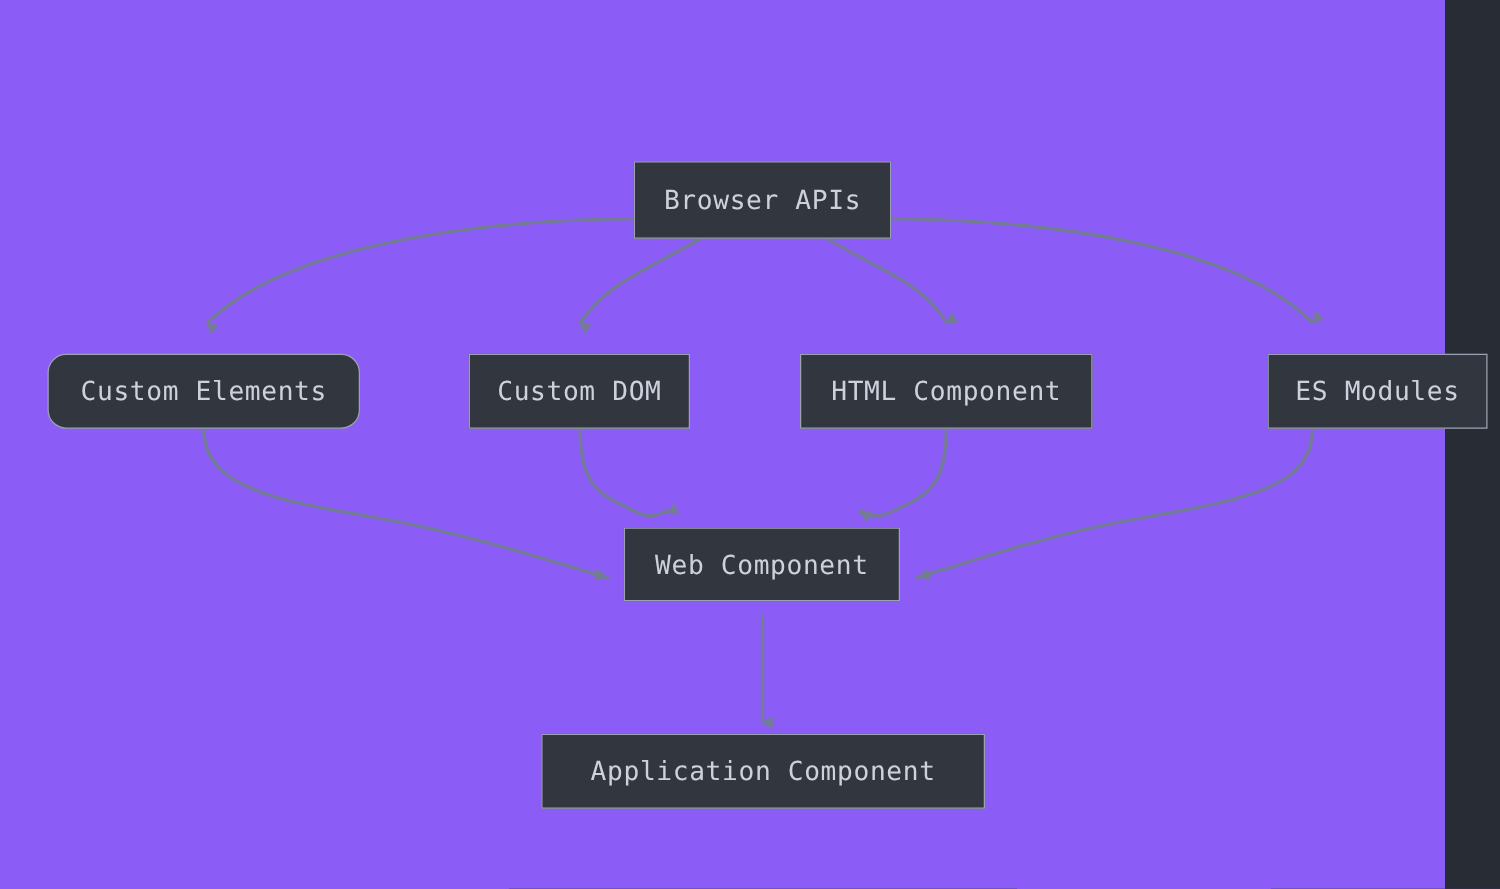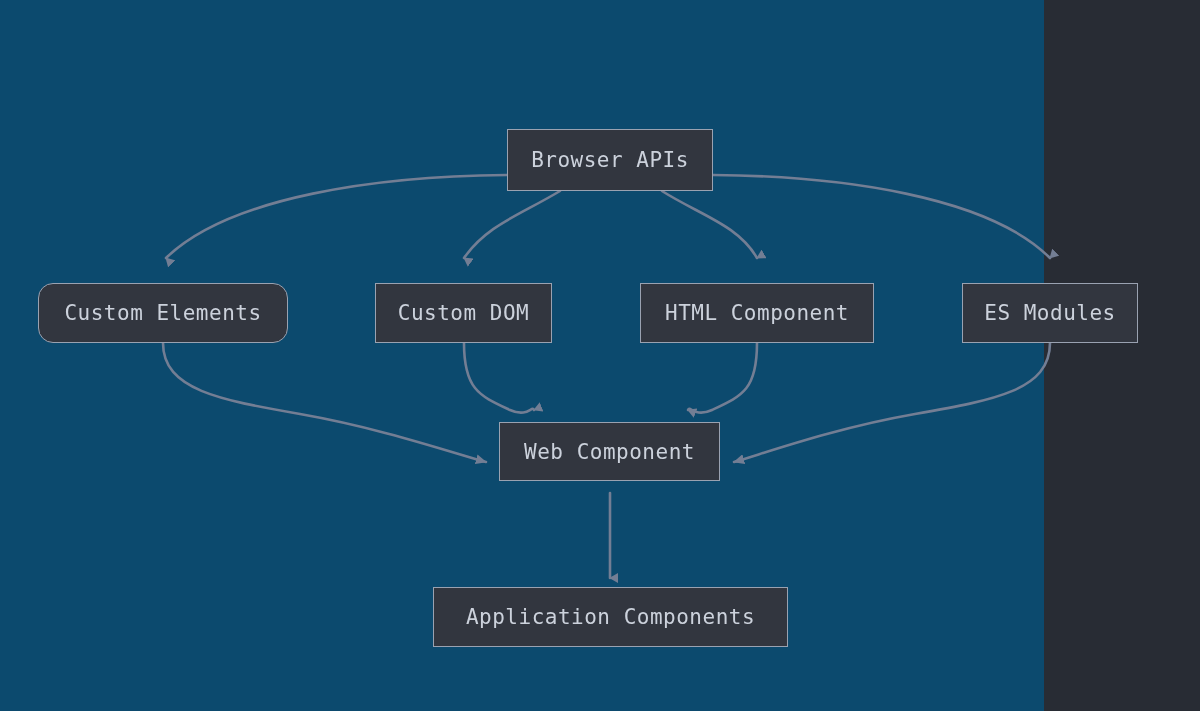--- a/index.html
+++ b/index.html
@@ -8,23 +8,23 @@
     background: #282c34;
   }
   body {
     width: 1200px;
     height: 711px;
     overflow: hidden;
     font-family: "DejaVu Sans Mono", "Liberation Mono", monospace;
   }
   #diagram-root {
     position: relative;
-    width: 1044px;
+    width: 1156px;
     height: 711px;
-    background: #0c4a6e;
+    background: #8b5cf6;
   }
   #edge-layer {
     position: absolute;
     left: 0;
     top: 0;
     width: 1200px;
     height: 711px;
   }
   .node {
     position: absolute;
@@ -84,25 +84,25 @@
   </div>
 
   <div class="node" style="left:375px; top:283px; width:177px; height:60px;">
     <span class="node-label">Custom DOM</span>
   </div>
 
   <div class="node" style="left:640px; top:283px; width:234px; height:60px;">
     <span class="node-label">HTML Component</span>
   </div>
 
-  <div class="node" style="left:962px; top:283px; width:176px; height:60px;">
+  <div class="node" style="left:1014px; top:283px; width:176px; height:60px;">
     <span class="node-label">ES Modules</span>
   </div>
 
   <div class="node" style="left:499px; top:422px; width:221px; height:59px;">
     <span class="node-label">Web Component</span>
   </div>
 
   <div class="node" style="left:433px; top:587px; width:355px; height:60px;">
-    <span class="node-label">Application Components</span>
+    <span class="node-label">Application Component</span>
   </div>
 
 </div>
 
 </body></html>

